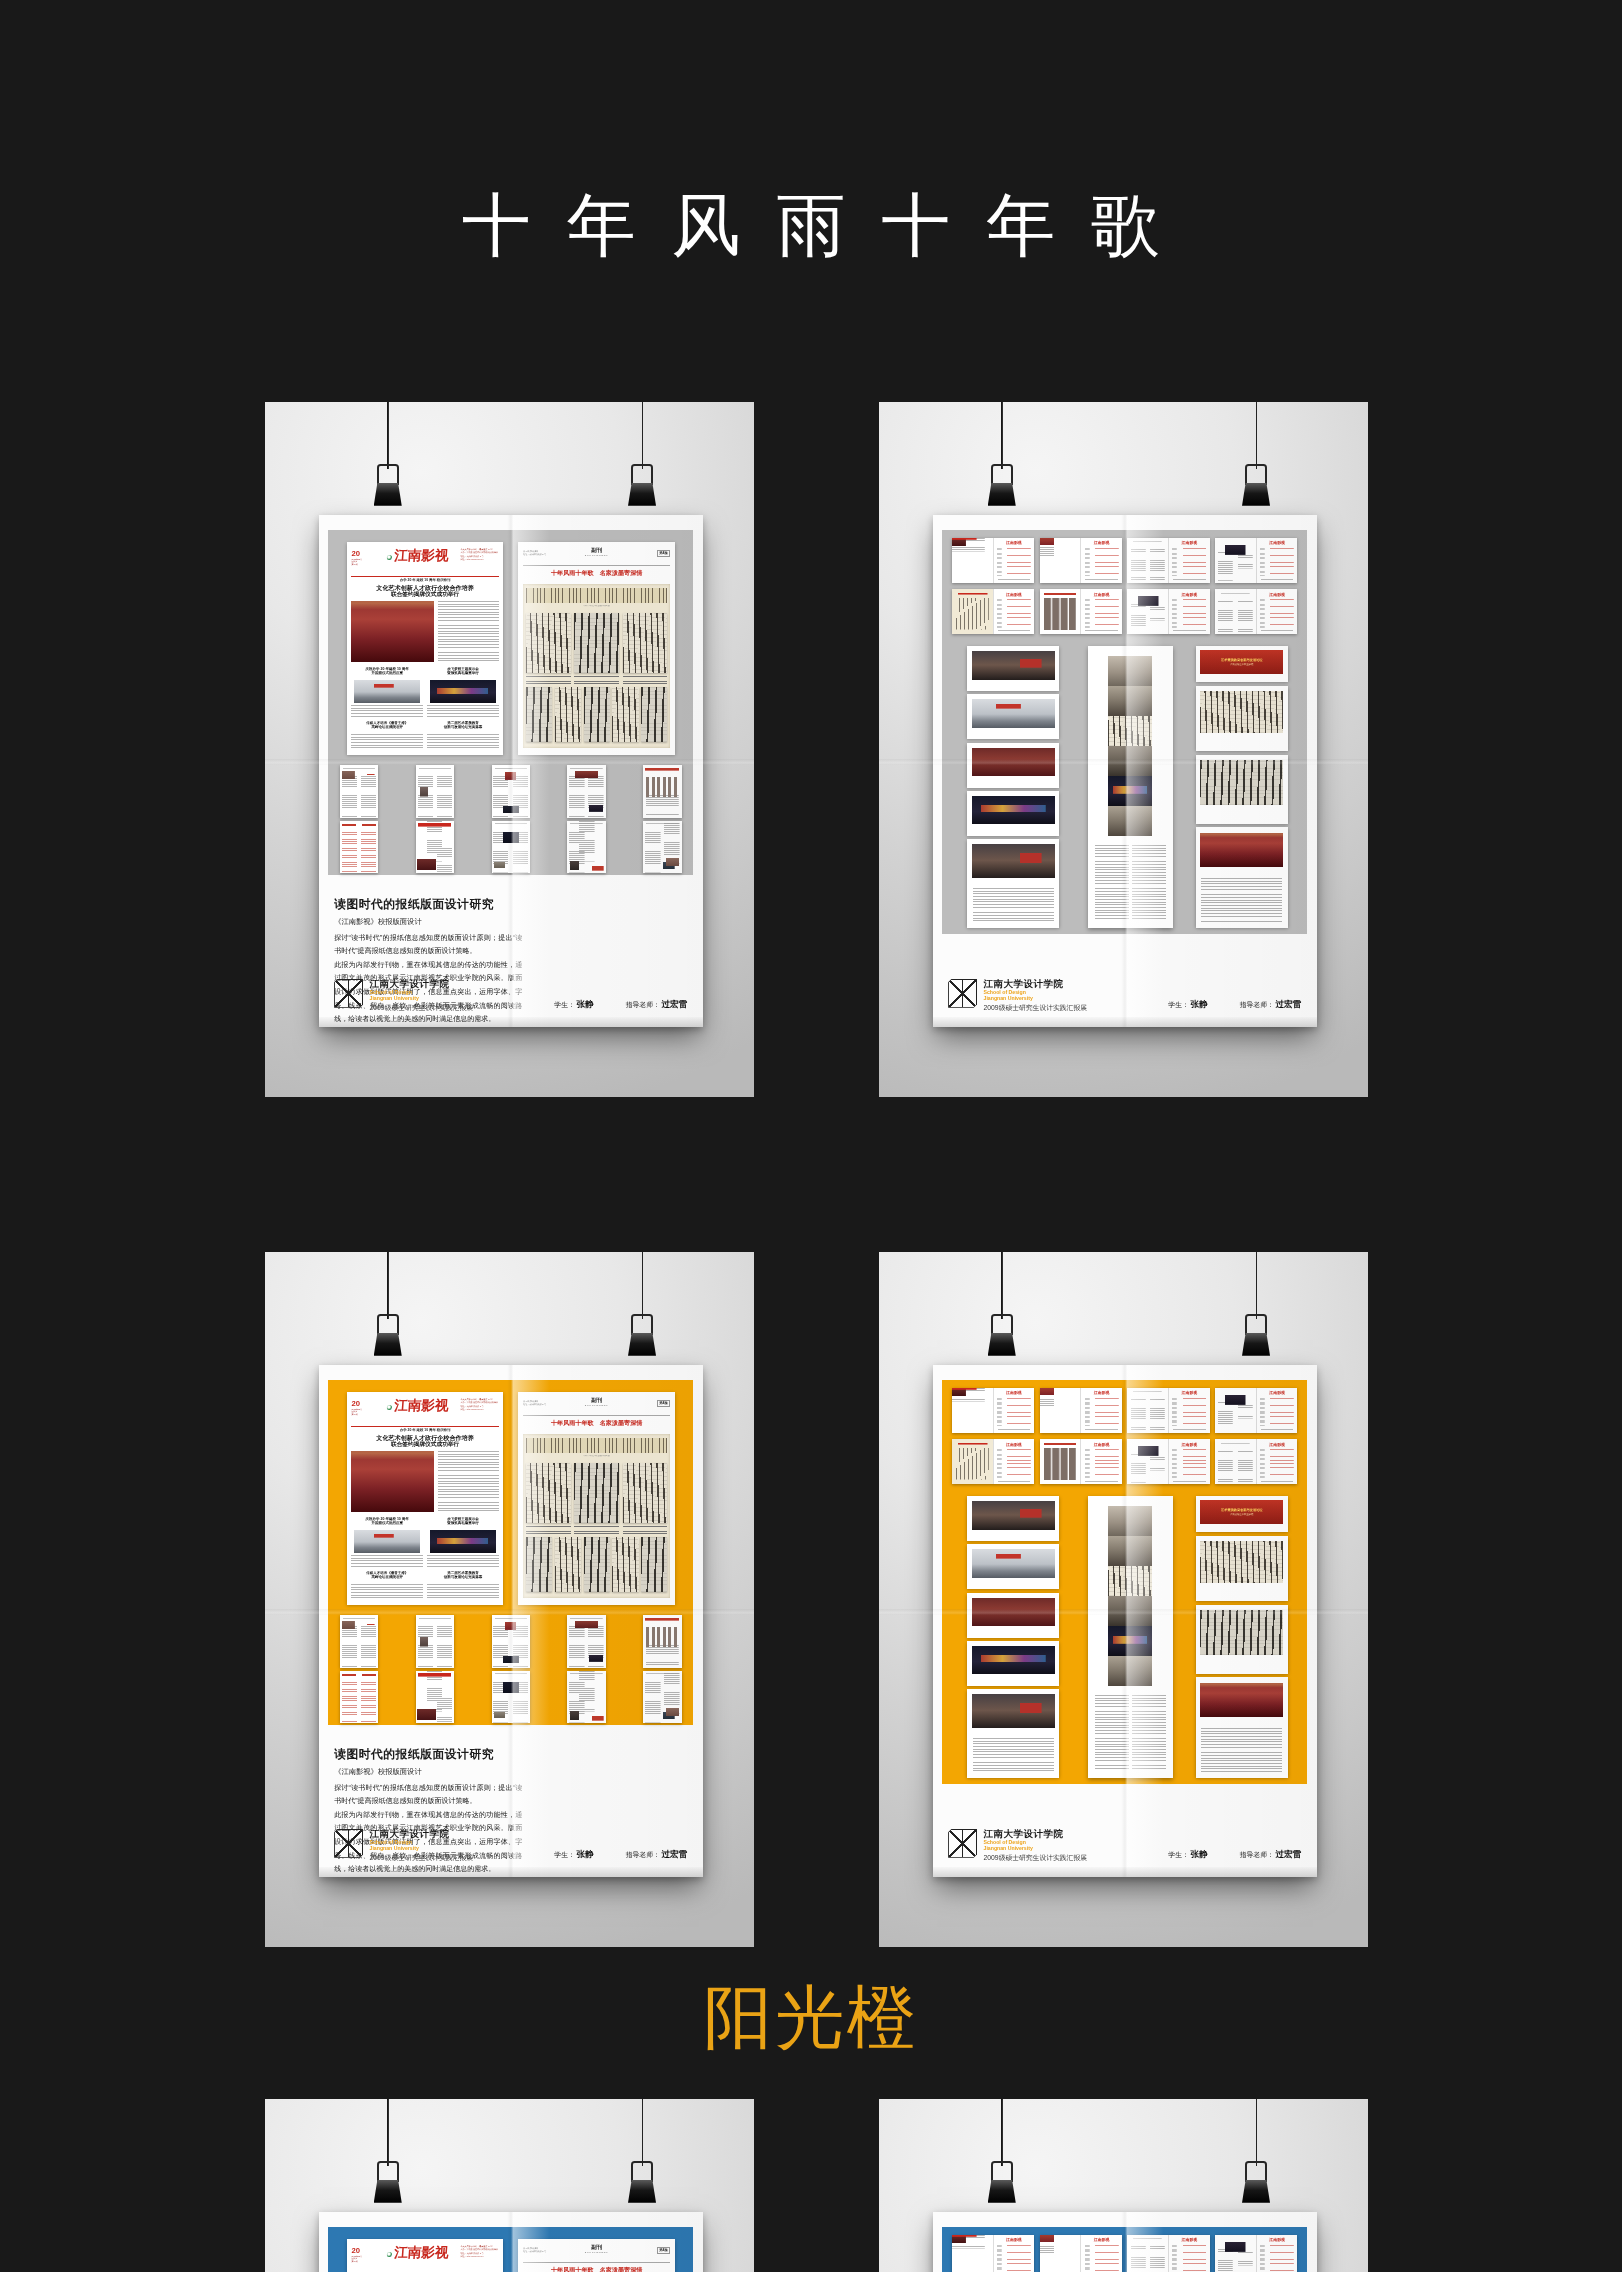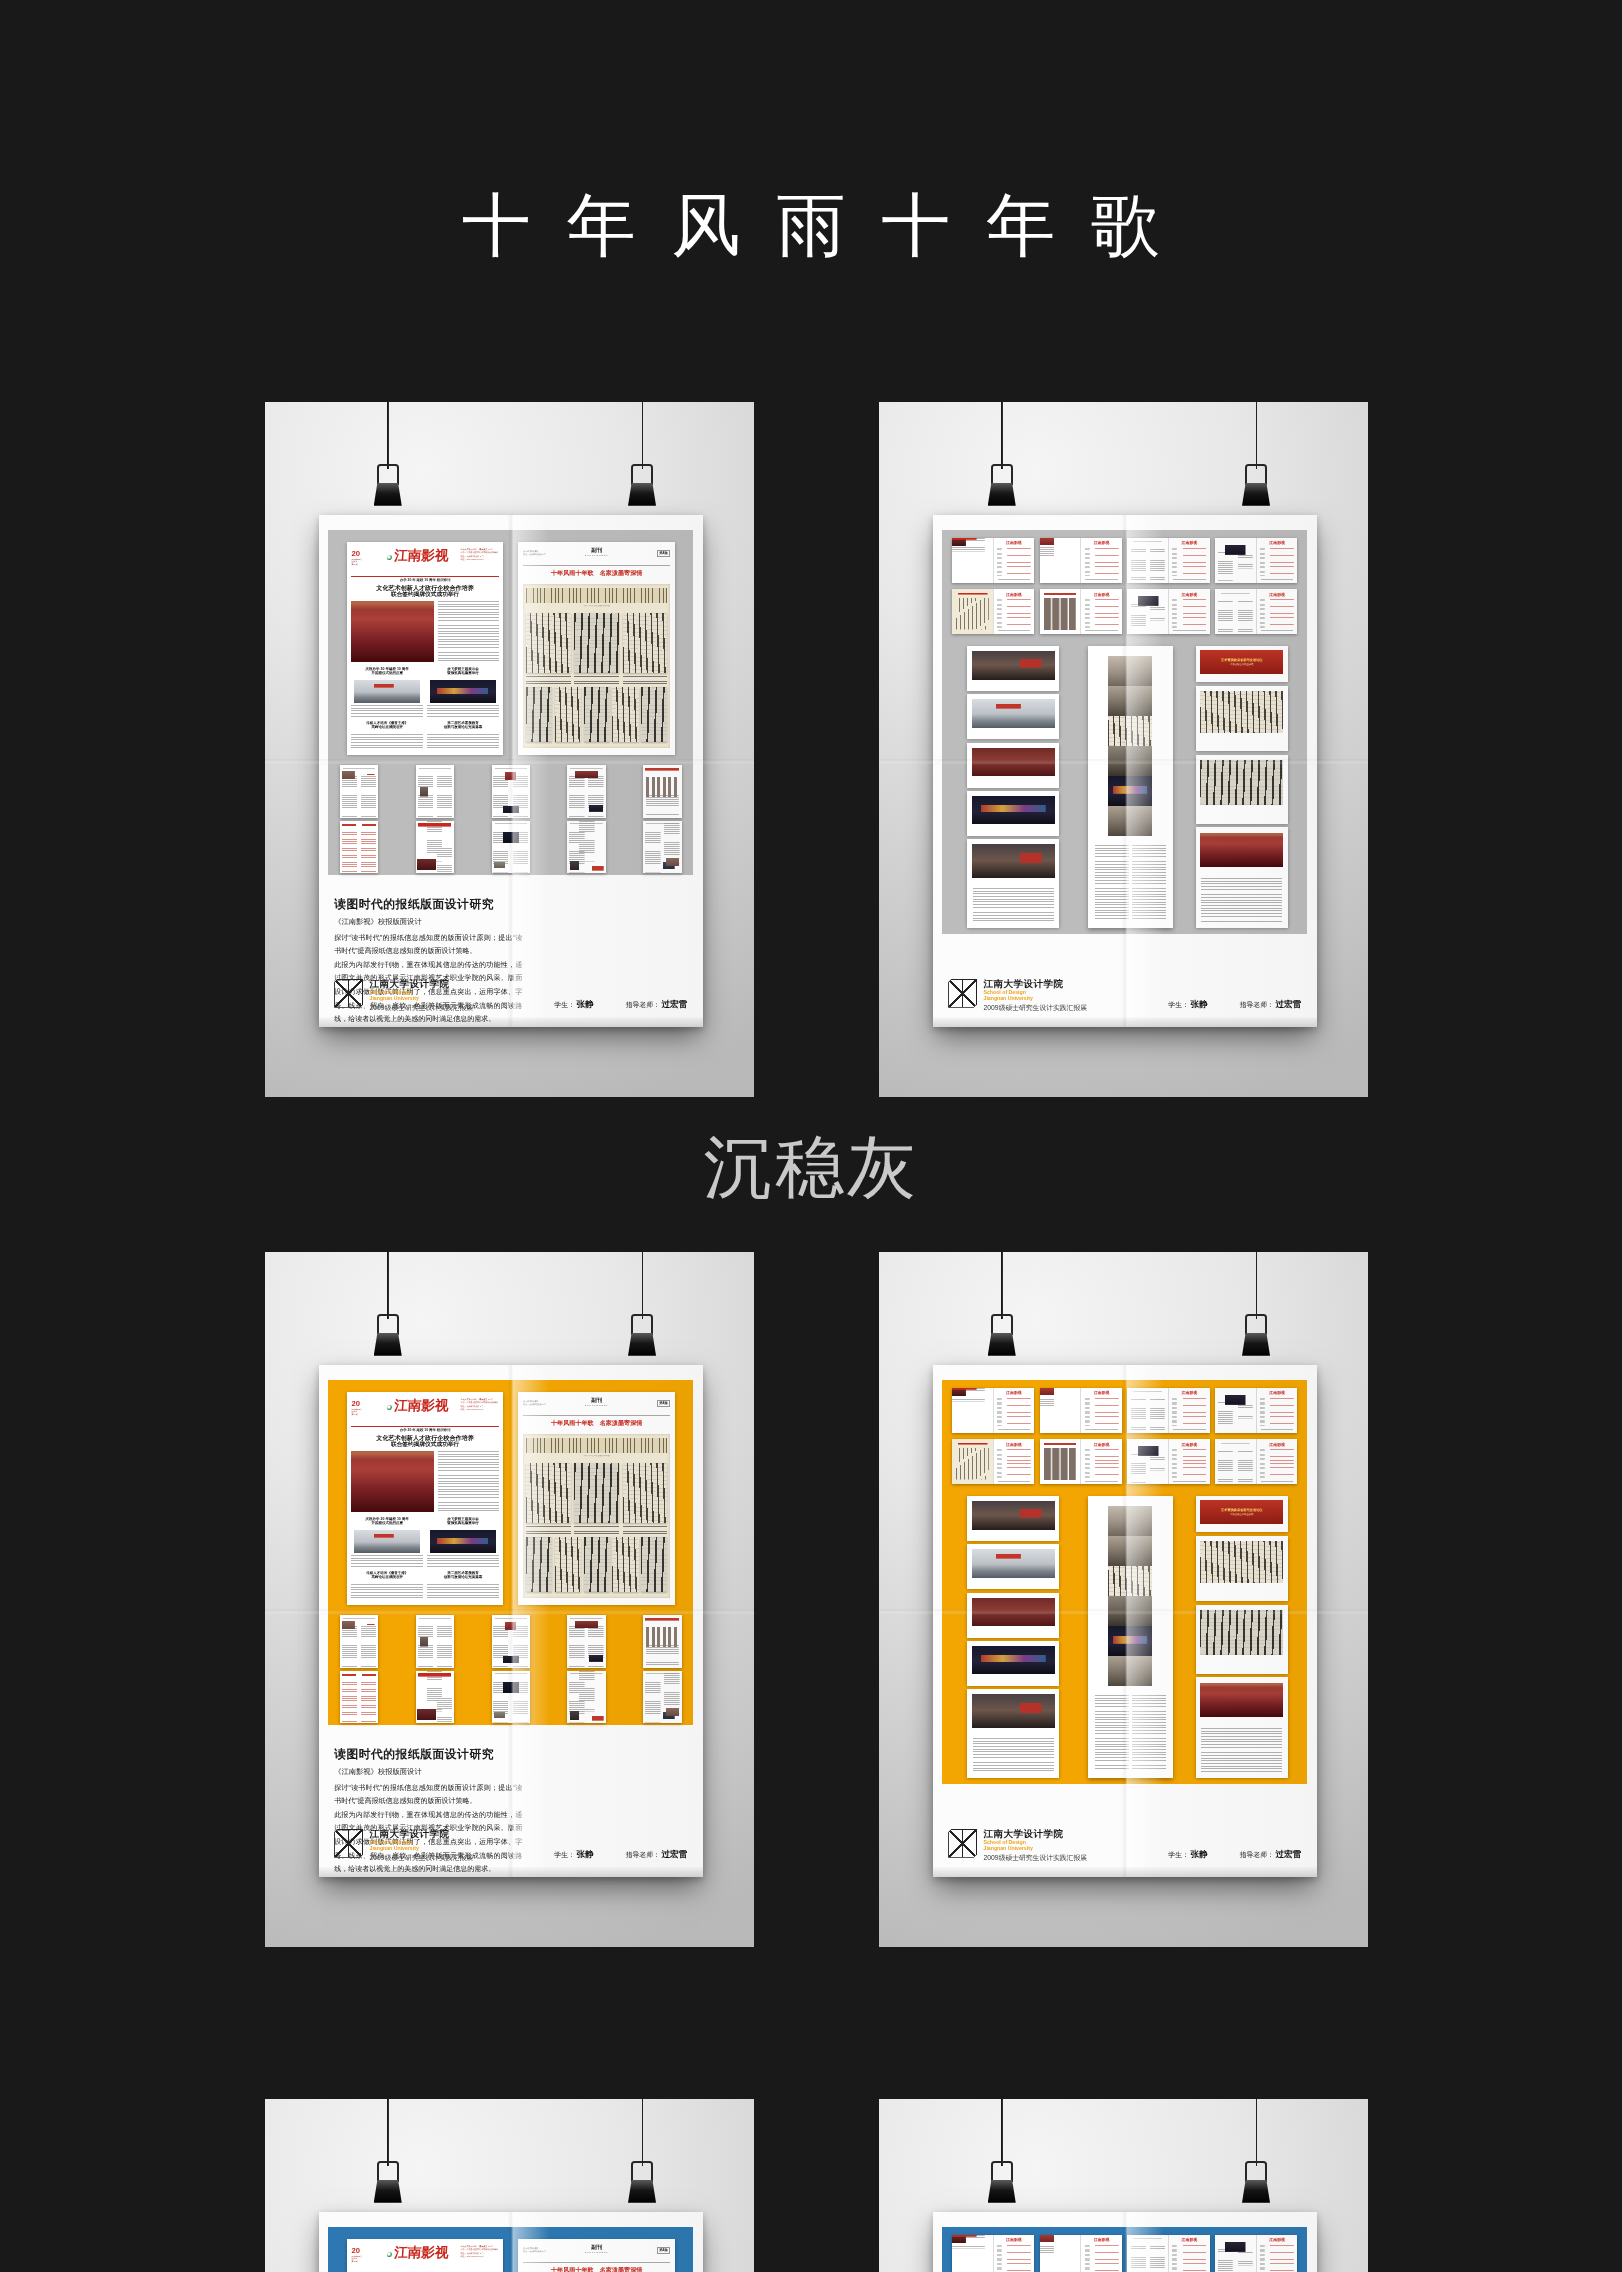--- a/index.html
+++ b/index.html
@@ -570,21 +570,20 @@
           </span>
         </div>
         <div class="credits">
           <span><span class="cred-label">学生：</span><span class="cred-name">张静</span></span>
           <span><span class="cred-label">指导老师：</span><span class="cred-name">过宏雷</span></span>
         </div>
       </div>
     </div>
   </div>
 
-  <div class="variant-label" style="color: rgb(201, 201, 201);">沉稳灰</div>
 </section>
 
 <section class="poster-row" style="top: 1252px; --accent: #f3a602;">
 
   <div class="mockup-card card-a">
     <div class="string s1"></div>
     <div class="string s2"></div>
     <div class="clip c1">
           <span class="clip-arm"></span>
           <span class="clip-body"></span>
@@ -878,20 +877,21 @@
           </span>
         </div>
         <div class="credits">
           <span><span class="cred-label">学生：</span><span class="cred-name">张静</span></span>
           <span><span class="cred-label">指导老师：</span><span class="cred-name">过宏雷</span></span>
         </div>
       </div>
     </div>
   </div>
 
+  <div class="variant-label" style="color: rgb(234, 163, 21);">阳光橙</div>
 </section>
 
 <section class="poster-row" style="top: 2099px; --accent: #2d78b2;">
 
   <div class="mockup-card card-a">
     <div class="string s1"></div>
     <div class="string s2"></div>
     <div class="clip c1">
           <span class="clip-arm"></span>
           <span class="clip-body"></span>

